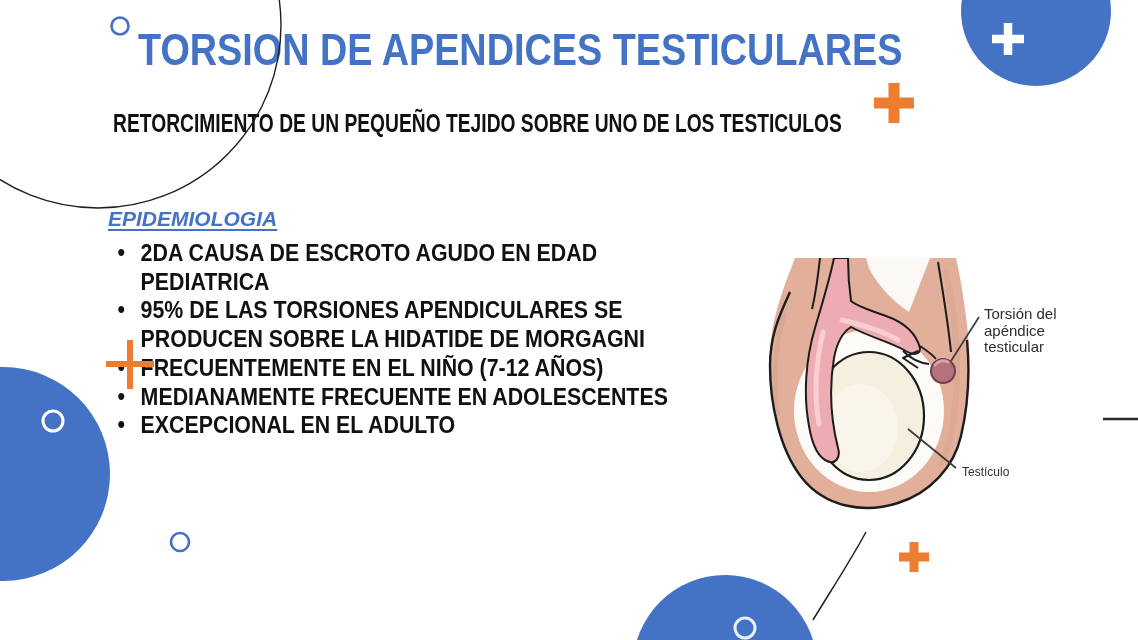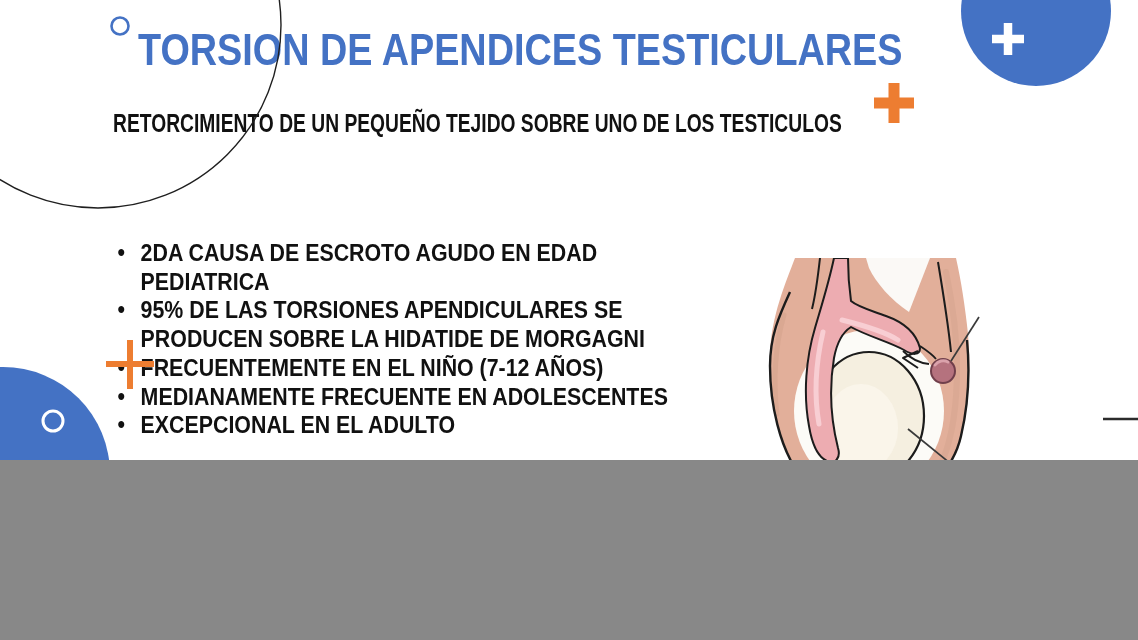--- a/index.html
+++ b/index.html
@@ -1,18 +1,18 @@
 <!DOCTYPE html>
 <html><head>
 <meta charset="utf-8">
 <style>
   html,body{margin:0;padding:0;background:#888;}
   .slide{
     position:relative;
-    width:1138px;height:460px;
+    width:1138px;height:640px;
     background:#ffffff;
     overflow:hidden;
     font-family:"Liberation Sans", sans-serif;
   }
   .layer{position:absolute;left:0;top:0;width:1138px;height:640px;pointer-events:none;}
   .decor-svg{z-index:3;}
   .fig-svg{position:absolute;left:760px;top:258px;width:380px;height:255px;z-index:2;}
 
   .slide-title{
     position:absolute;left:138px;top:24px;z-index:2;
@@ -63,20 +63,21 @@
 </style>
 </head>
 <body>
 
 <div class="slide">
 
   <h1 class="slide-title">TORSION DE APENDICES TESTICULARES</h1>
 
   <div class="subtitle">RETORCIMIENTO DE UN PEQUEÑO TEJIDO SOBRE UNO DE LOS TESTICULOS</div>
 
+  <div class="section-heading">EPIDEMIOLOGIA</div>
 
   <ul class="bullet-list">
     <li>2DA CAUSA DE ESCROTO AGUDO EN EDAD
 PEDIATRICA</li>
     <li>95% DE LAS TORSIONES APENDICULARES SE
 PRODUCEN SOBRE LA HIDATIDE DE MORGAGNI</li>
     <li>FRECUENTEMENTE EN EL NIÑO (7-12 AÑOS)</li>
     <li>MEDIANAMENTE FRECUENTE EN ADOLESCENTES</li>
     <li>EXCEPCIONAL EN EL ADULTO</li>
   </ul>
@@ -105,20 +106,23 @@
     <path d="M 903 351 C 911 359 919 363 929 364" fill="none" stroke="#1c1c1c" stroke-width="1.8"></path>
     <path d="M 920 346 C 926 350 932 354 936 359" fill="none" stroke="#1c1c1c" stroke-width="1.8"></path>
     <path d="M 918 368 L 903 358 L 918 351" fill="none" stroke="#1c1c1c" stroke-width="2" stroke-linejoin="round"></path>
     <circle cx="943" cy="371" r="12" fill="#b5727e" stroke="#703f4b" stroke-width="2"></circle>
     <path d="M 935 365 A 10 10 0 0 1 948 362" fill="none" stroke="#daa2ab" stroke-width="3" stroke-linecap="round"></path>
 
     <path d="M 979 317 L 951 361" stroke="#3a3a3a" stroke-width="1.7"></path>
     <path d="M 908 429 L 956 468" stroke="#3a3a3a" stroke-width="1.7"></path>
   </svg>
 
+  <div class="fig-label fig-label-appendix">Torsión del
+apéndice
+testicular</div>
   <div class="fig-label fig-label-testicle">Testículo</div>
 
   <svg class="layer decor-svg" viewBox="0 0 1138 640" aria-hidden="true">
     <circle cx="98" cy="25" r="183" fill="none" stroke="#1f1f1f" stroke-width="1.4"></circle>
     <circle cx="120" cy="26" r="8.5" fill="#ffffff" stroke="#4472C4" stroke-width="2.6"></circle>
     <circle cx="1036" cy="11" r="75" fill="#4472C4"></circle>
     <path d="M992 39 H1024 M1008 23 V55" stroke="#ffffff" stroke-width="8.5"></path>
     <path d="M874 103 H914 M894 83 V123" stroke="#ED7D31" stroke-width="11"></path>
     <path d="M106 364 H154 M130 340 V389" stroke="#ED7D31" stroke-width="6"></path>
     <circle cx="3" cy="474" r="107" fill="#4472C4"></circle>

